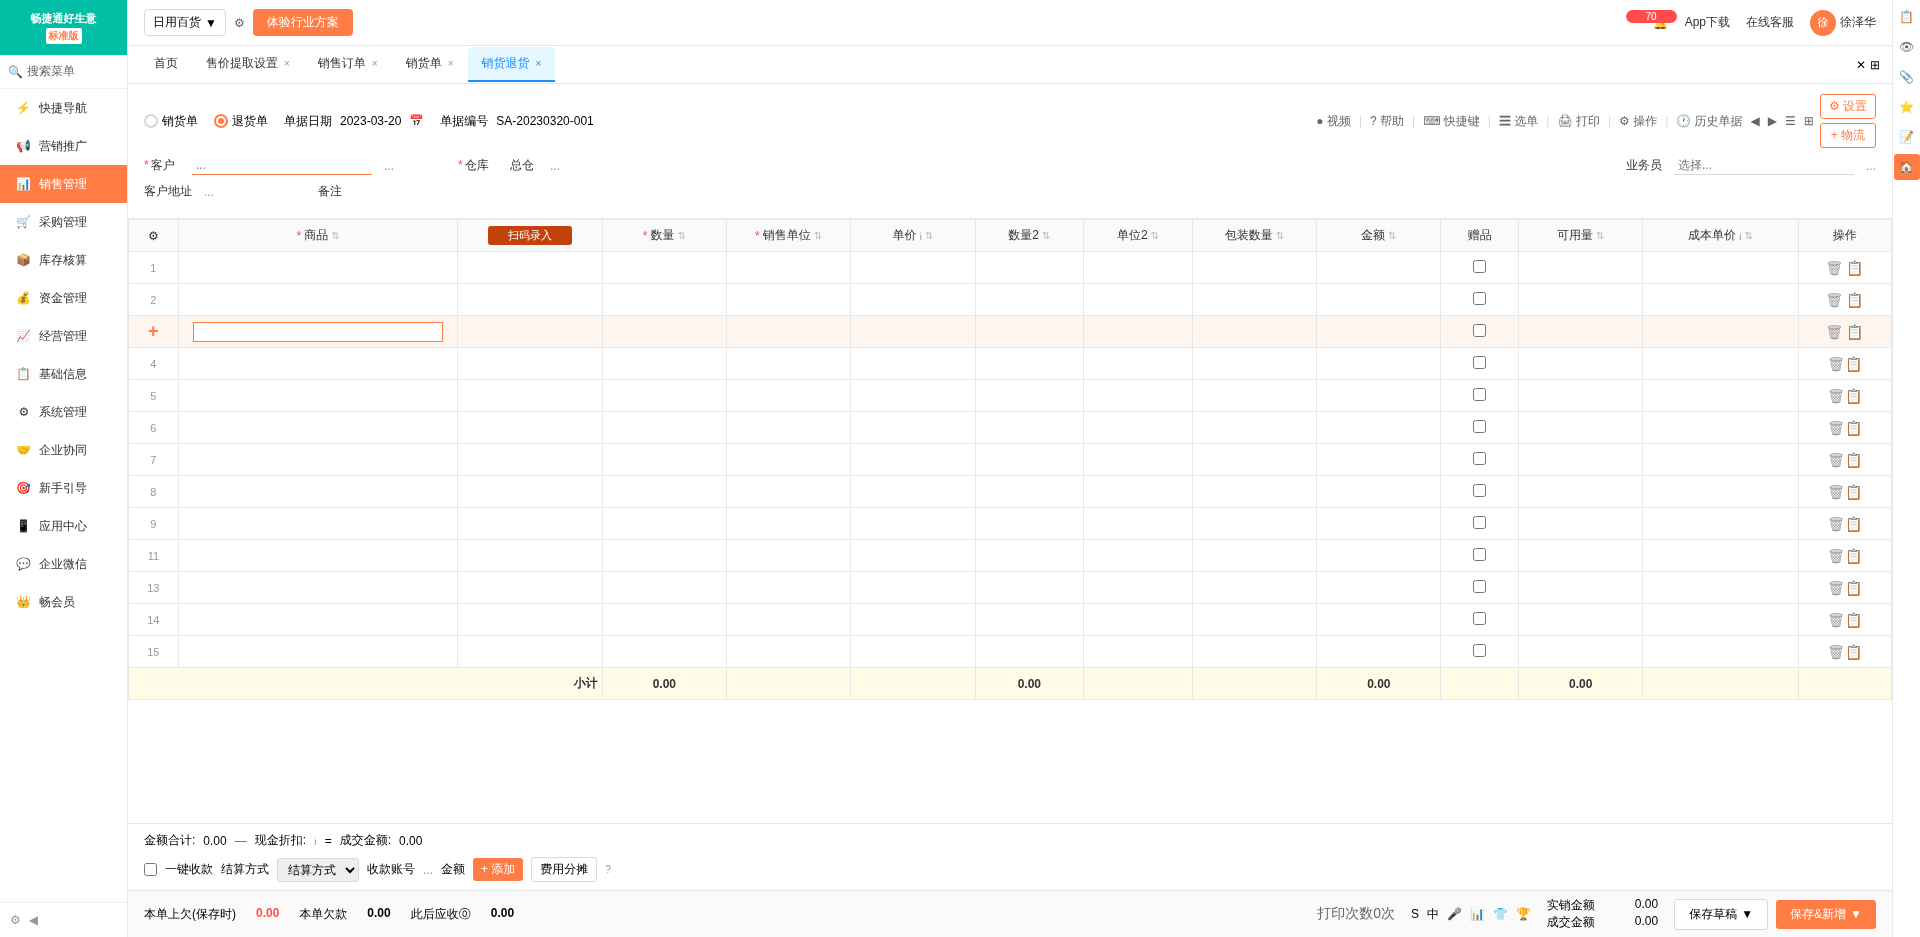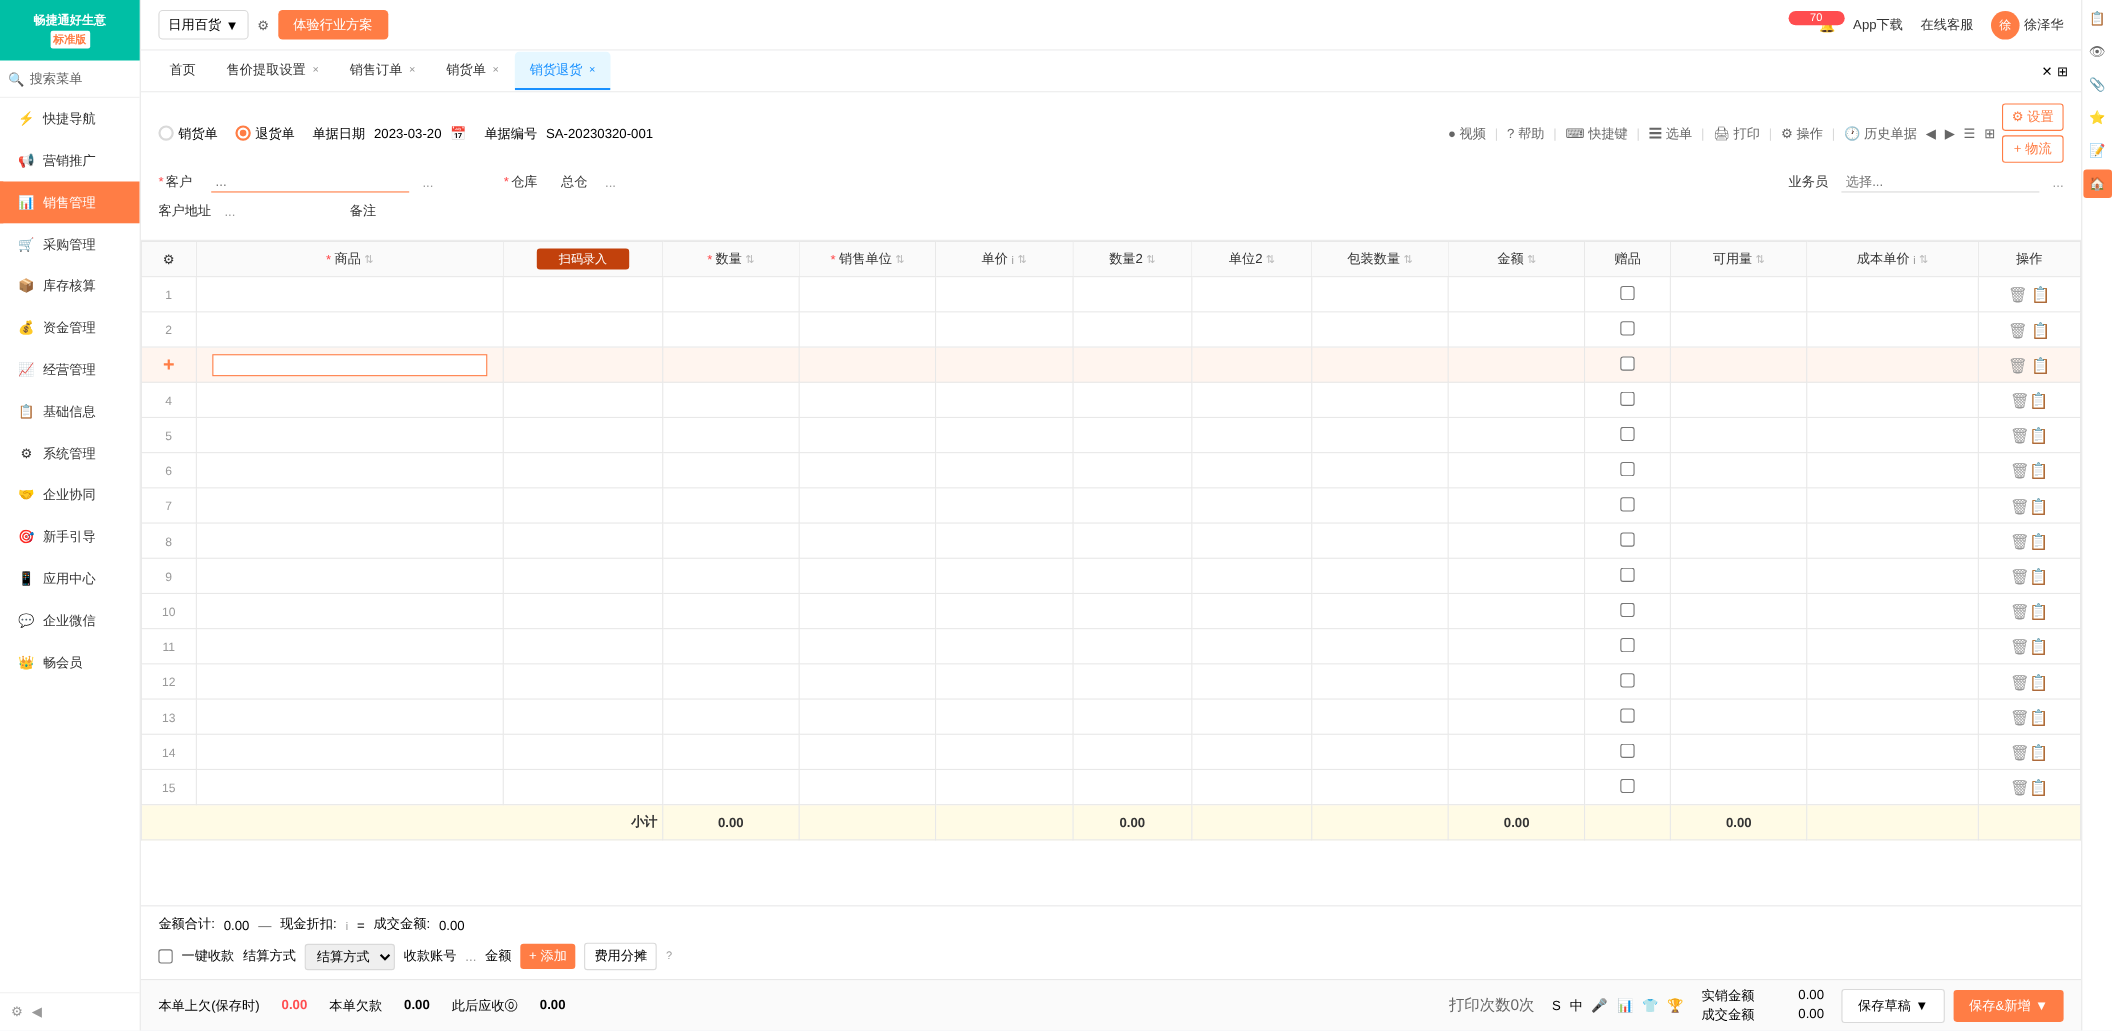--- a/index.html
+++ b/index.html
@@ -523,53 +523,21 @@
             <td></td>
             <td></td>
             <td></td>
             <td></td>
             <td><input type="checkbox" style=""></td>
             <td></td>
             <td></td>
             <td><button class="delete-btn">🗑</button><button class="copy-btn">📋</button></td>
           </tr>
         <tr>
-            <td><span class="row-num">10</span></td>
-            <td></td>
-            <td></td>
-            <td></td>
-            <td></td>
-            <td></td>
-            <td></td>
-            <td></td>
-            <td></td>
-            <td></td>
-            <td><input type="checkbox" style=""></td>
-            <td></td>
-            <td></td>
-            <td><button class="delete-btn">🗑</button><button class="copy-btn">📋</button></td>
-          </tr>
-        <tr>
             <td><span class="row-num">11</span></td>
-            <td></td>
-            <td></td>
-            <td></td>
-            <td></td>
-            <td></td>
-            <td></td>
-            <td></td>
-            <td></td>
-            <td></td>
-            <td><input type="checkbox" style=""></td>
-            <td></td>
-            <td></td>
-            <td><button class="delete-btn">🗑</button><button class="copy-btn">📋</button></td>
-          </tr>
-        <tr>
-            <td><span class="row-num">12</span></td>
             <td></td>
             <td></td>
             <td></td>
             <td></td>
             <td></td>
             <td></td>
             <td></td>
             <td></td>
             <td></td>
             <td><input type="checkbox" style=""></td>

